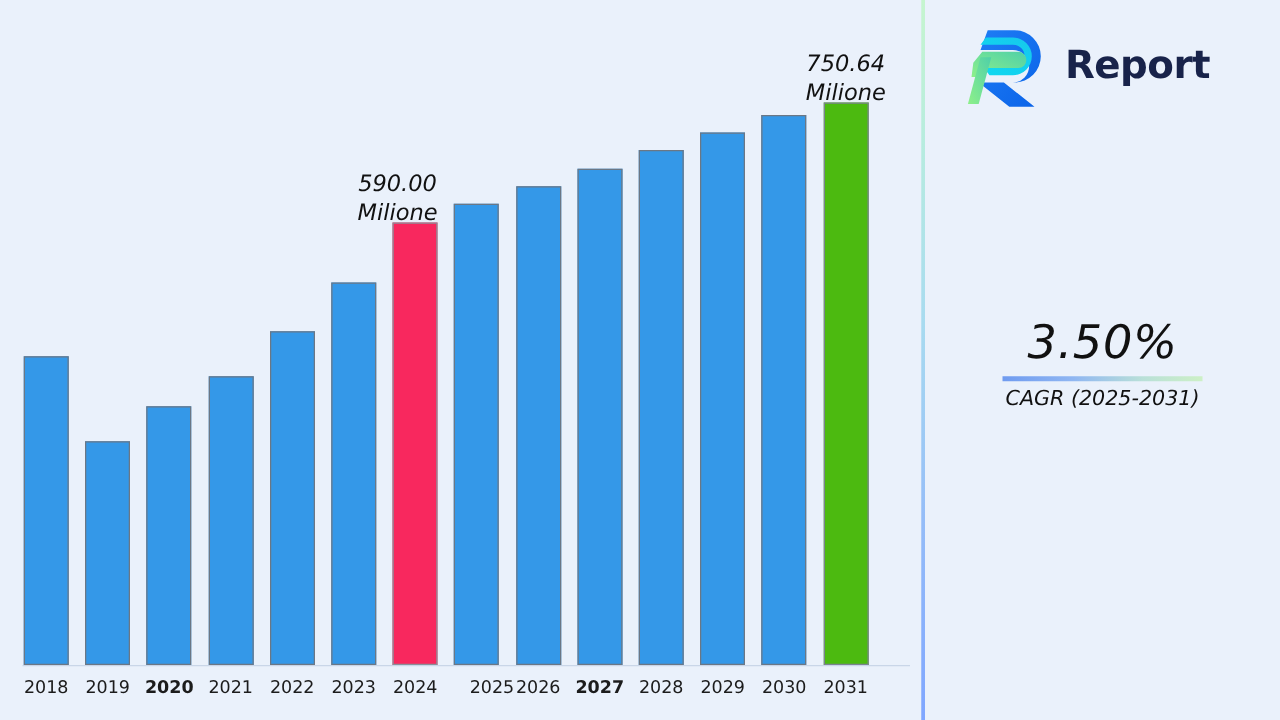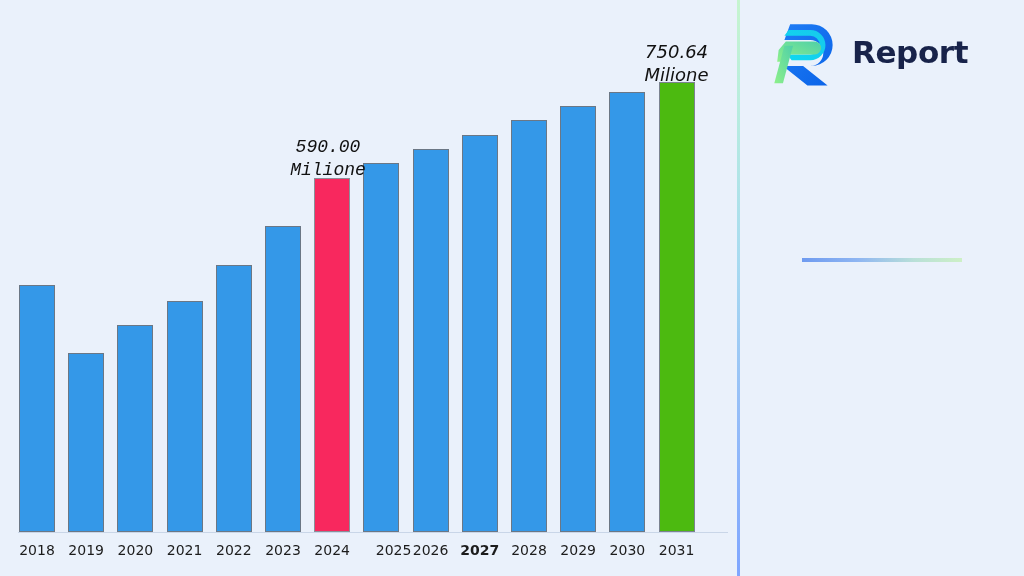--- a/index.html
+++ b/index.html
@@ -169,34 +169,34 @@
           <div class="bar highlight-current" style="left: 314.2px; top: 178px; width: 36px; height: 354px;"></div>
           <div class="bar" style="left: 363.4px; top: 163px; width: 36px; height: 369px;"></div>
           <div class="bar" style="left: 412.6px; top: 149px; width: 36px; height: 383px;"></div>
           <div class="bar" style="left: 461.8px; top: 135px; width: 36px; height: 397px;"></div>
           <div class="bar" style="left: 511px; top: 120px; width: 36px; height: 412px;"></div>
           <div class="bar" style="left: 560.2px; top: 106px; width: 36px; height: 426px;"></div>
           <div class="bar" style="left: 609.4px; top: 92px; width: 36px; height: 440px;"></div>
           <div class="bar highlight-forecast" style="left: 658.6px; top: 82px; width: 36px; height: 450px;"></div>
         </div>
       <div id="labels-layer">
-          <div class="bar-value-label" style="left: 278px; top: 136px; width: 100px; font-family: Liberation Mono, monospace;">
+          <div class="bar-value-label" style="left: 268px; top: 136px; width: 100px;">
             <div>590.00</div>
             <div>Milione</div>
           </div>
           <div class="bar-value-label" style="left: 626.6px; top: 40px; width: 100px;">
             <div>750.64</div>
             <div>Milione</div>
           </div>
         </div>
       <div id="axis-line"></div>
       <div id="xticks-layer">
           <div class="x-tick-label" style="left: 7px; width: 60px;">2018</div>
           <div class="x-tick-label" style="left: 56.2px; width: 60px;">2019</div>
-          <div class="x-tick-label" style="left: 105.4px; width: 60px;">2020</div>
+          <div class="x-tick-label" style="left: 105.4px; width: 60px; font-weight: bold;">2020</div>
           <div class="x-tick-label" style="left: 154.6px; width: 60px;">2021</div>
           <div class="x-tick-label" style="left: 203.8px; width: 60px;">2022</div>
           <div class="x-tick-label" style="left: 253px; width: 60px;">2023</div>
           <div class="x-tick-label" style="left: 302.2px; width: 60px;">2024</div>
           <div class="x-tick-label" style="left: 351.4px; width: 60px; text-align: right;">2025</div>
           <div class="x-tick-label" style="left: 400.6px; width: 60px;">2026</div>
           <div class="x-tick-label" style="left: 449.8px; width: 60px; font-weight: bold;">2027</div>
           <div class="x-tick-label" style="left: 499px; width: 60px;">2028</div>
           <div class="x-tick-label" style="left: 548.2px; width: 60px;">2029</div>
           <div class="x-tick-label" style="left: 597.4px; width: 60px;">2030</div>
@@ -235,18 +235,20 @@
           <path d="M12 46 L22 34 H62 A9 9 0 0 1 62 52 H24 L18 62 L10 62 Z" fill="url(#gradGreen)"></path>
           <path d="M6 92 L20 40 L32 40 L18 92 Z" fill="url(#gradGreen)"></path>
         </svg>
       </span>
       <span id="brand-wordmark">
         <span class="brand-line">Report</span>
       </span>
     </div>
 
     <div id="cagr-block">
+      <div id="cagr-value">3.50%</div>
       <div id="cagr-divider"></div>
+      <div id="cagr-caption">CAGR (2025-2031)</div>
     </div>
 
   </div>
 
 </div>
 
 </body></html>

